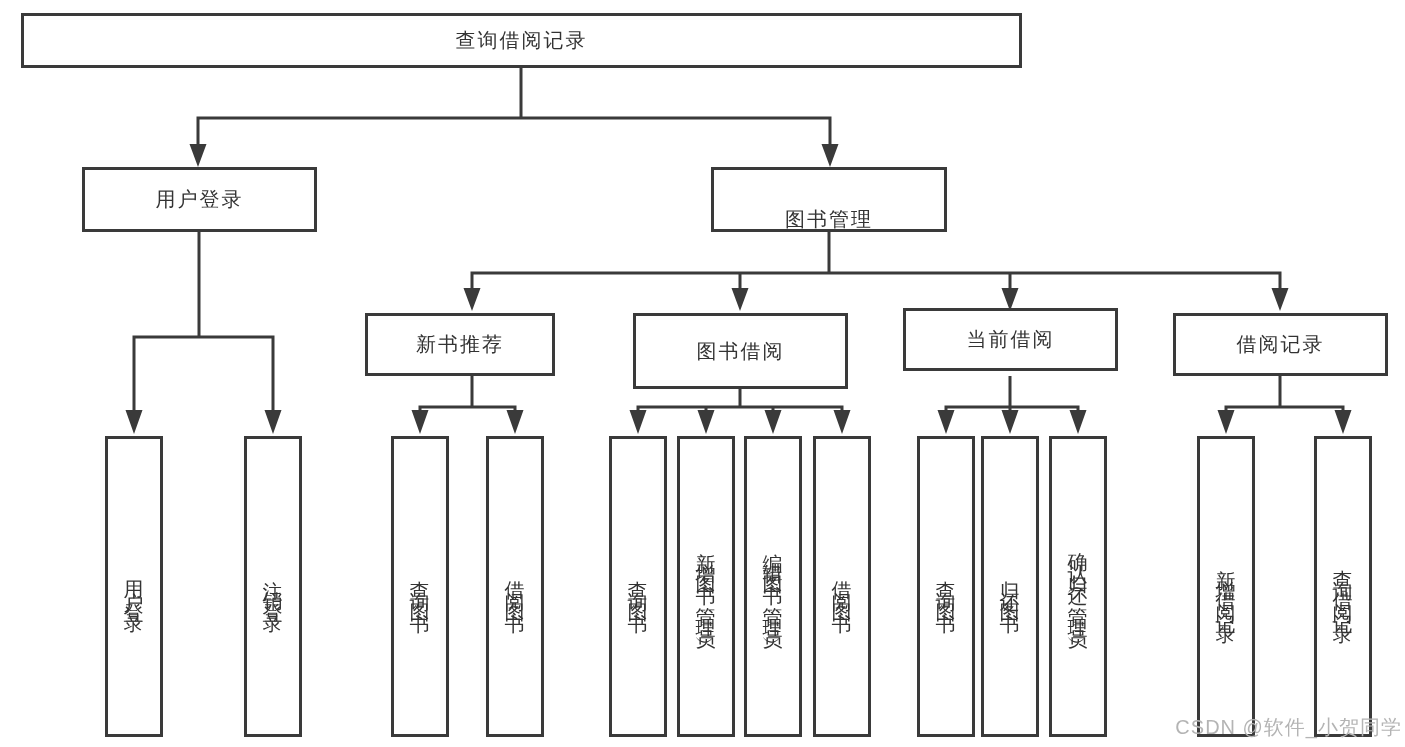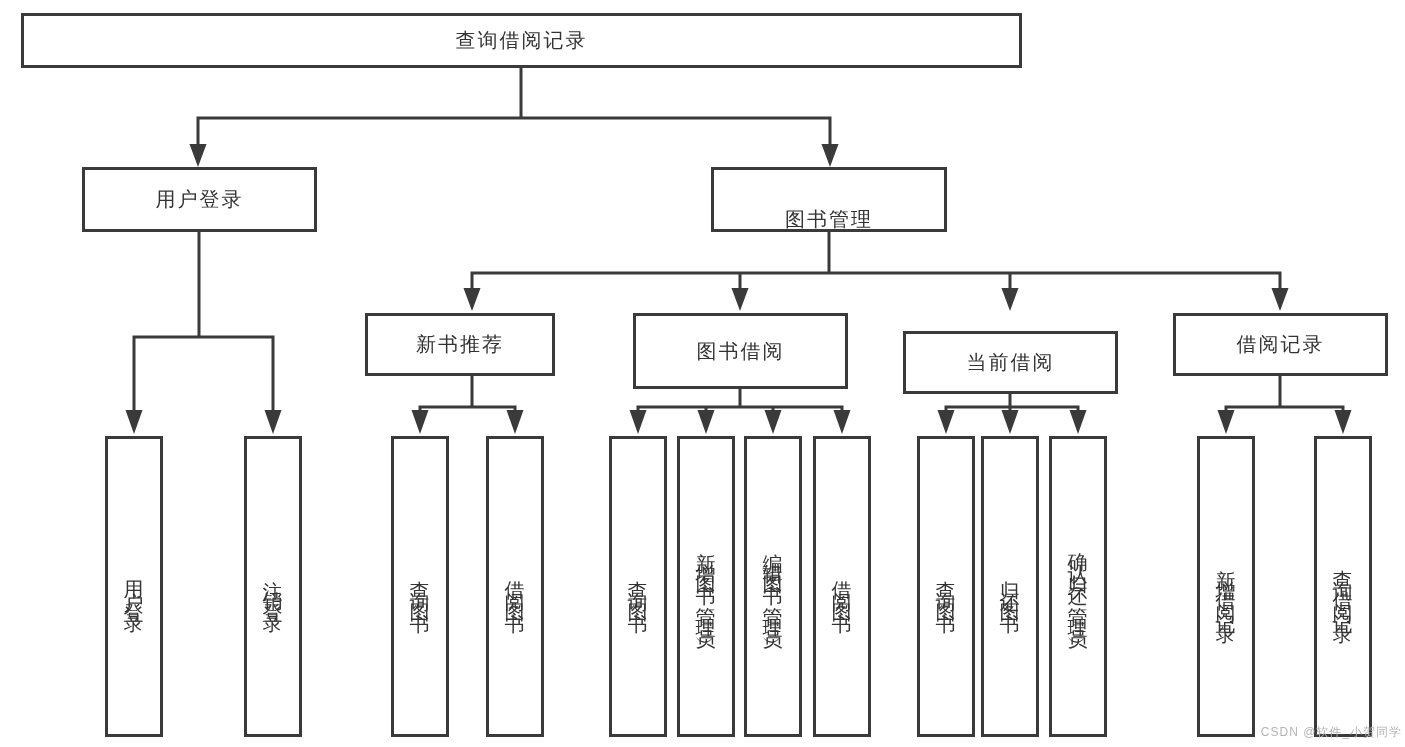--- a/index.html
+++ b/index.html
@@ -32,21 +32,21 @@
     font-size:20px;
     letter-spacing:11px;
     color:#333333;
     line-height:1;
     white-space:nowrap;
   }
   .watermark{
     position:absolute;
     right:3px;bottom:6px;
     z-index:3;
-    font-size:12px;
+    font-size:20px;
     letter-spacing:1px;
     white-space:nowrap;
   }
 </style>
 </head>
 <body>
 
 <div class="stage">
 
   <svg class="connectors" width="1405" height="747" viewBox="0 0 1405 747" aria-hidden="true">
@@ -116,21 +116,21 @@
   <div class="hbox" style="left:711px;top:167px;width:236px;height:65px">
     <span style="color: rgb(51, 51, 51); margin-top: 40px;">图书管理</span>
   </div>
 
   <div class="hbox" style="left:365px;top:313px;width:190px;height:63px">
     <span style="color: rgb(51, 51, 51);">新书推荐</span>
   </div>
   <div class="hbox" style="left:633px;top:313px;width:215px;height:76px">
     <span style="color: rgb(51, 51, 51);">图书借阅</span>
   </div>
-  <div class="hbox" style="left:903px;top:331px;width:215px;height:63px">
+  <div class="hbox" style="left:903px;top:308px;width:215px;height:63px">
     <span style="color: rgb(51, 51, 51);">当前借阅</span>
   </div>
   <div class="hbox" style="left:1173px;top:313px;width:215px;height:63px">
     <span style="color: rgb(51, 51, 51);">借阅记录</span>
   </div>
 
   <div class="vbox" style="left:105px">
     <span style="color: rgb(51, 51, 51);">用户登录</span>
   </div>
   <div class="vbox" style="left:244px">

